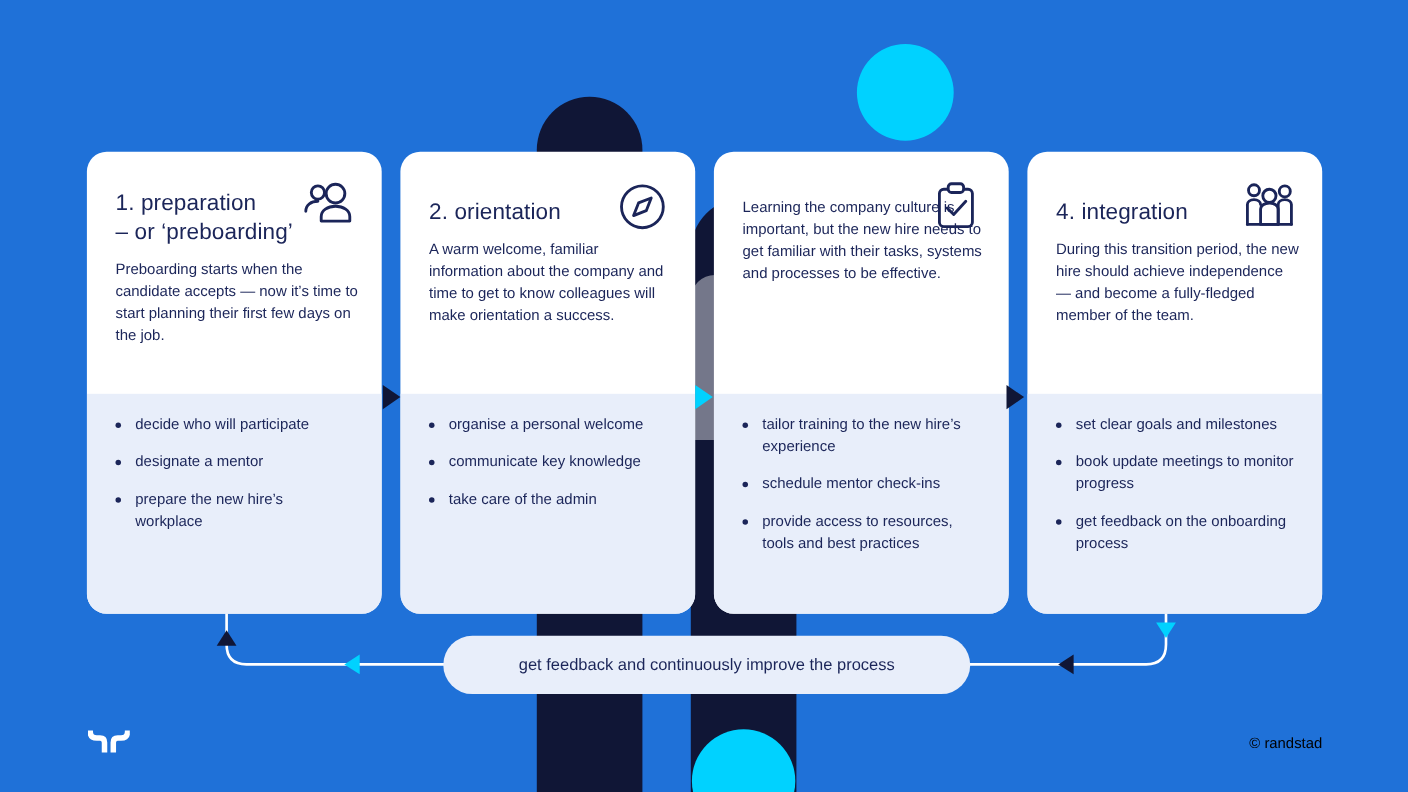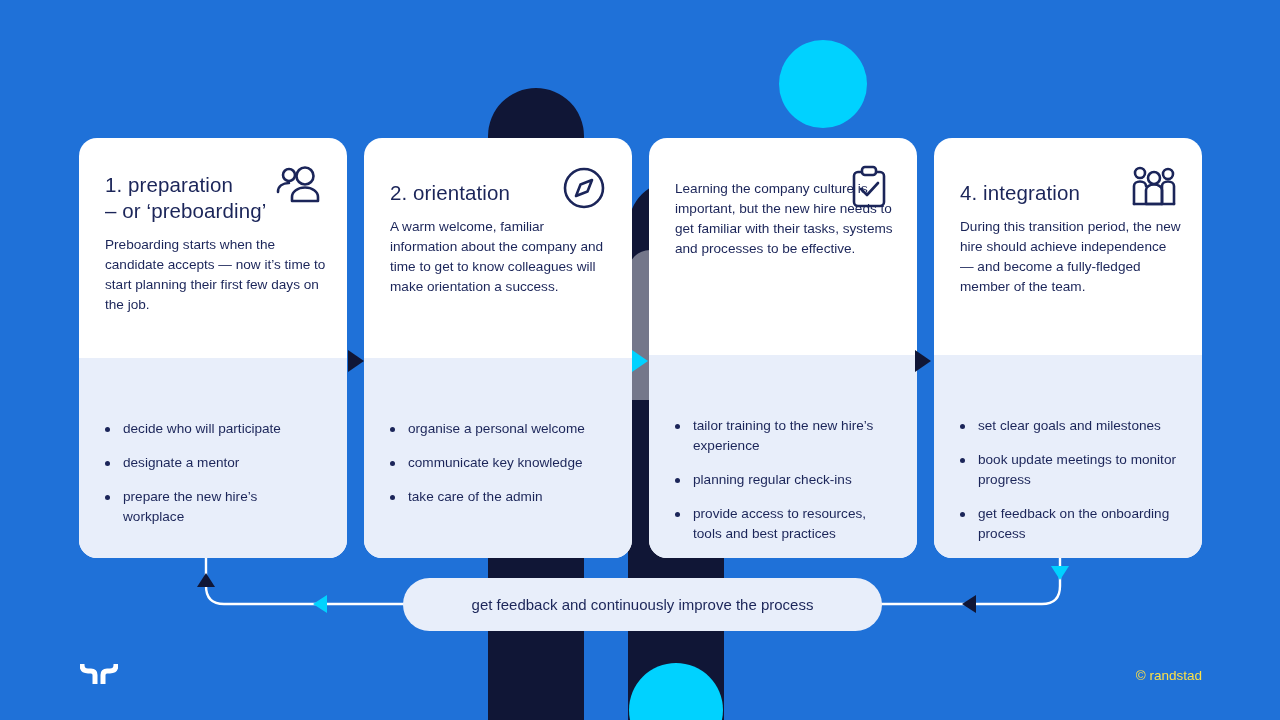--- a/index.html
+++ b/index.html
@@ -129,21 +129,21 @@
     color: #1b2559;
     padding-right: 4px;
   }
 
   .card-bottom {
     flex: 1;
     background: #e8eefa;
     padding: 18px 26px 0 26px;
   }
 
-  .card-bottom ul { list-style: none; margin-top: 43px; }
+  .card-bottom ul { list-style: none; }
 
   .card-bottom li {
     position: relative;
     padding-left: 18px;
     font-size: 13.6px;
     line-height: 20px;
     color: #1b2559;
     margin-bottom: 14px;
   }
 
@@ -234,21 +234,21 @@
     top: 660px;
     width: 38px;
     height: 26px;
   }
 
   #copyright {
     position: absolute;
     right: 78px;
     top: 668px;
     font-size: 13.5px;
-    color: #fde047;
+    color: #000000;
   }
 </style>
 </head>
 <body>
 
 <div id="bg-decor">
   <div class="arch-navy"></div>
   <div class="arch-navy-2"></div>
   <div class="arch-lightblue"></div>
   <div class="circle-cyan-top"></div>
@@ -306,21 +306,21 @@
           <rect x="11" y="10" width="30" height="34" rx="4"></rect>
           <rect x="19" y="5" width="14" height="8" rx="3" fill="#ffffff"></rect>
           <path d="M18 27 24 33 35 21"></path>
         </svg>
       </span>
       <div class="card-desc">Learning the company culture is important, but the new hire needs to get familiar with their tasks, systems and processes to be effective.</div>
     </div>
     <div class="card-bottom">
       <ul>
         <li>tailor training to the new hire’s experience</li>
-        <li>planning regular check-ins</li>
+        <li>schedule mentor check-ins</li>
         <li>provide access to resources, tools and best practices</li>
       </ul>
     </div>
   </div>
 
   <div class="card">
     <div class="card-top">
       <span class="card-icon">
         <svg viewBox="0 0 52 52" fill="none" stroke="#1b2559" stroke-width="2.6" stroke-linecap="round" stroke-linejoin="round">
           <circle cx="12" cy="11" r="5"></circle>

